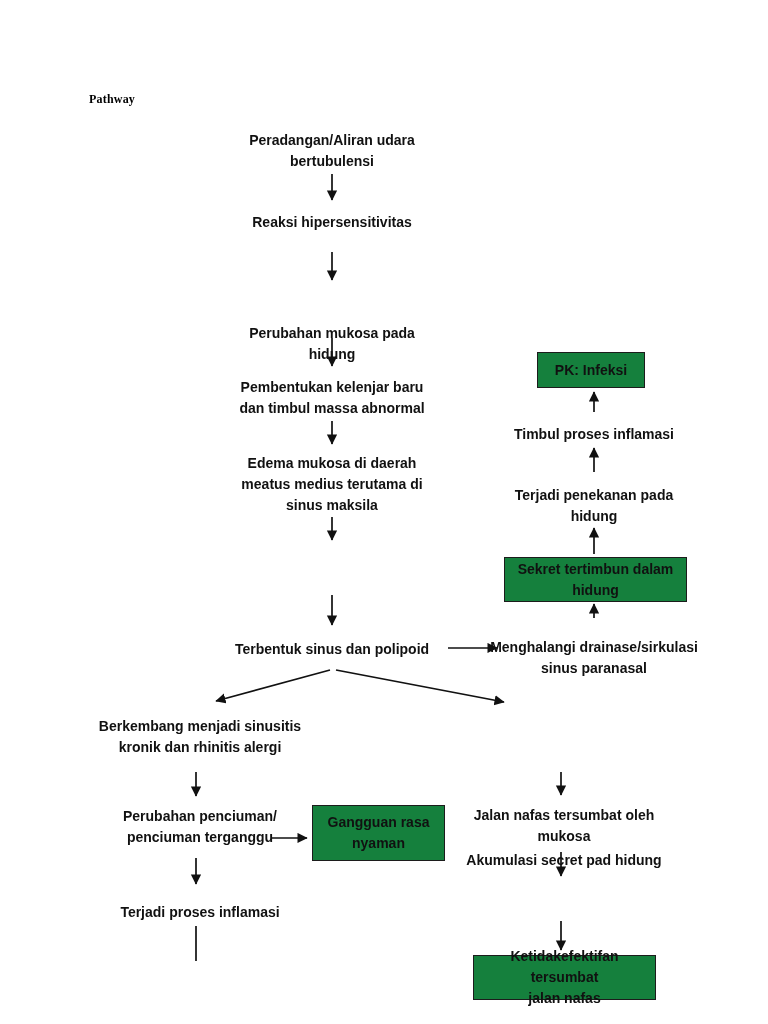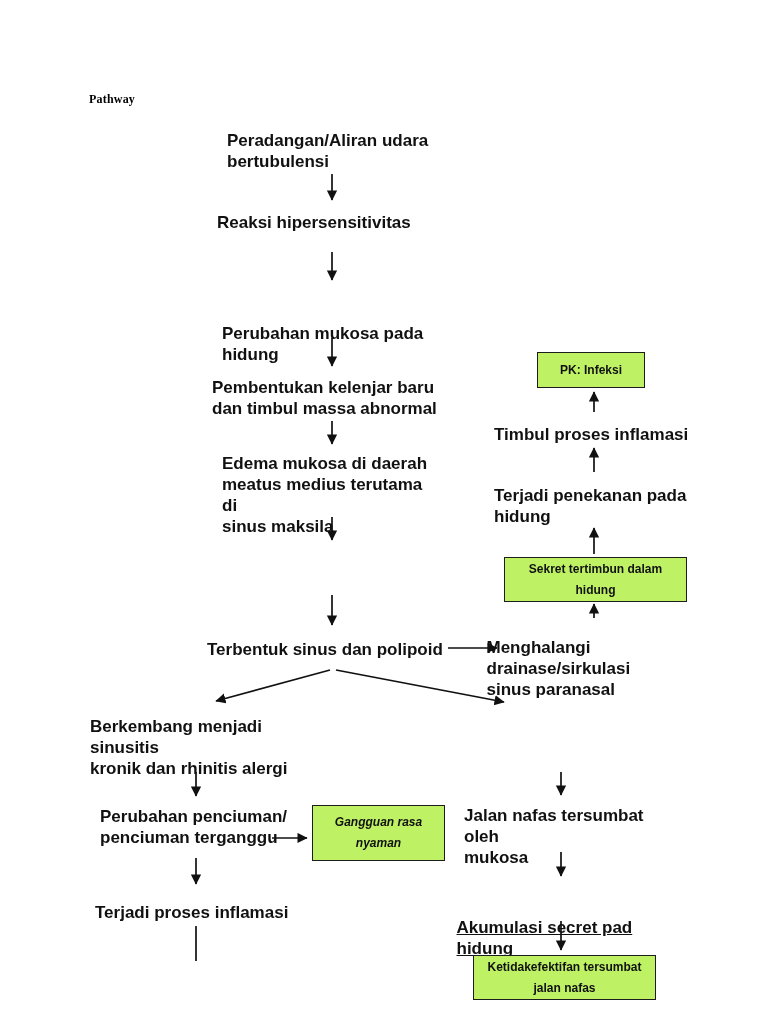--- a/index.html
+++ b/index.html
@@ -24,42 +24,42 @@
     font-family: "Liberation Serif", serif;
     font-weight: bold;
     font-size: 12px;
     color: #000000;
     letter-spacing: 0.2px;
     white-space: nowrap;
   }
   
   .node {
     position: absolute;
-    text-align: left;
+    text-align: center;
     font-family: "Liberation Sans", sans-serif;
     font-weight: bold;
-    font-size: 17px;
+    font-size: 14px;
     line-height: 21px;
     color: #111111;
     transform: translateX(-50%);
     white-space: pre-line;
   }
   
   .boxnode {
     position: absolute;
     box-sizing: border-box;
     border: 1.4px solid #1c1c1c;
-    background: #bef264;
+    background: #15803d;
     display: flex;
     align-items: center;
     justify-content: center;
     text-align: center;
     font-family: "Liberation Sans", sans-serif;
     font-weight: bold;
-    font-size: 12px;
+    font-size: 14px;
     line-height: 21px;
     color: #111111;
     white-space: pre-line;
     padding: 2px 10px;
   }
   
   #wires {
     position: absolute;
     left: 0;
     top: 0;
@@ -143,26 +143,26 @@
 
   <div class="node" style="left:200px; top:806px; width:200px;">Perubahan penciuman/
 penciuman terganggu</div>
 
   <div class="node" style="left:200px; top:902px; width:210px;">Terjadi proses inflamasi</div>
 
 
   <div class="node" style="left:564px; top:805px; width:200px;">Jalan nafas tersumbat oleh
 mukosa</div>
 
-  <div class="node" style="left:564px; top:917px; width:215px;text-decoration:underline;">Akumulasi secret pad hidung</div>
+  <div class="node" style="left:564px; top:850px; width:215px;">Akumulasi secret pad hidung</div>
 
   <div class="boxnode" style="left:537px; top:352px; width:108px; height:36px;">PK: Infeksi</div>
 
   <div class="boxnode" style="left:504px; top:557px; width:183px; height:45px;">Sekret tertimbun dalam
 hidung</div>
 
-  <div class="boxnode" style="left:312px; top:805px; width:133px; height:56px;font-style:italic;">Gangguan rasa
+  <div class="boxnode" style="left:312px; top:805px; width:133px; height:56px;">Gangguan rasa
 nyaman</div>
 
   <div class="boxnode" style="left:473px; top:955px; width:183px; height:45px;">Ketidakefektifan tersumbat
 jalan nafas</div>
 
 </div>
 
 </body></html>

